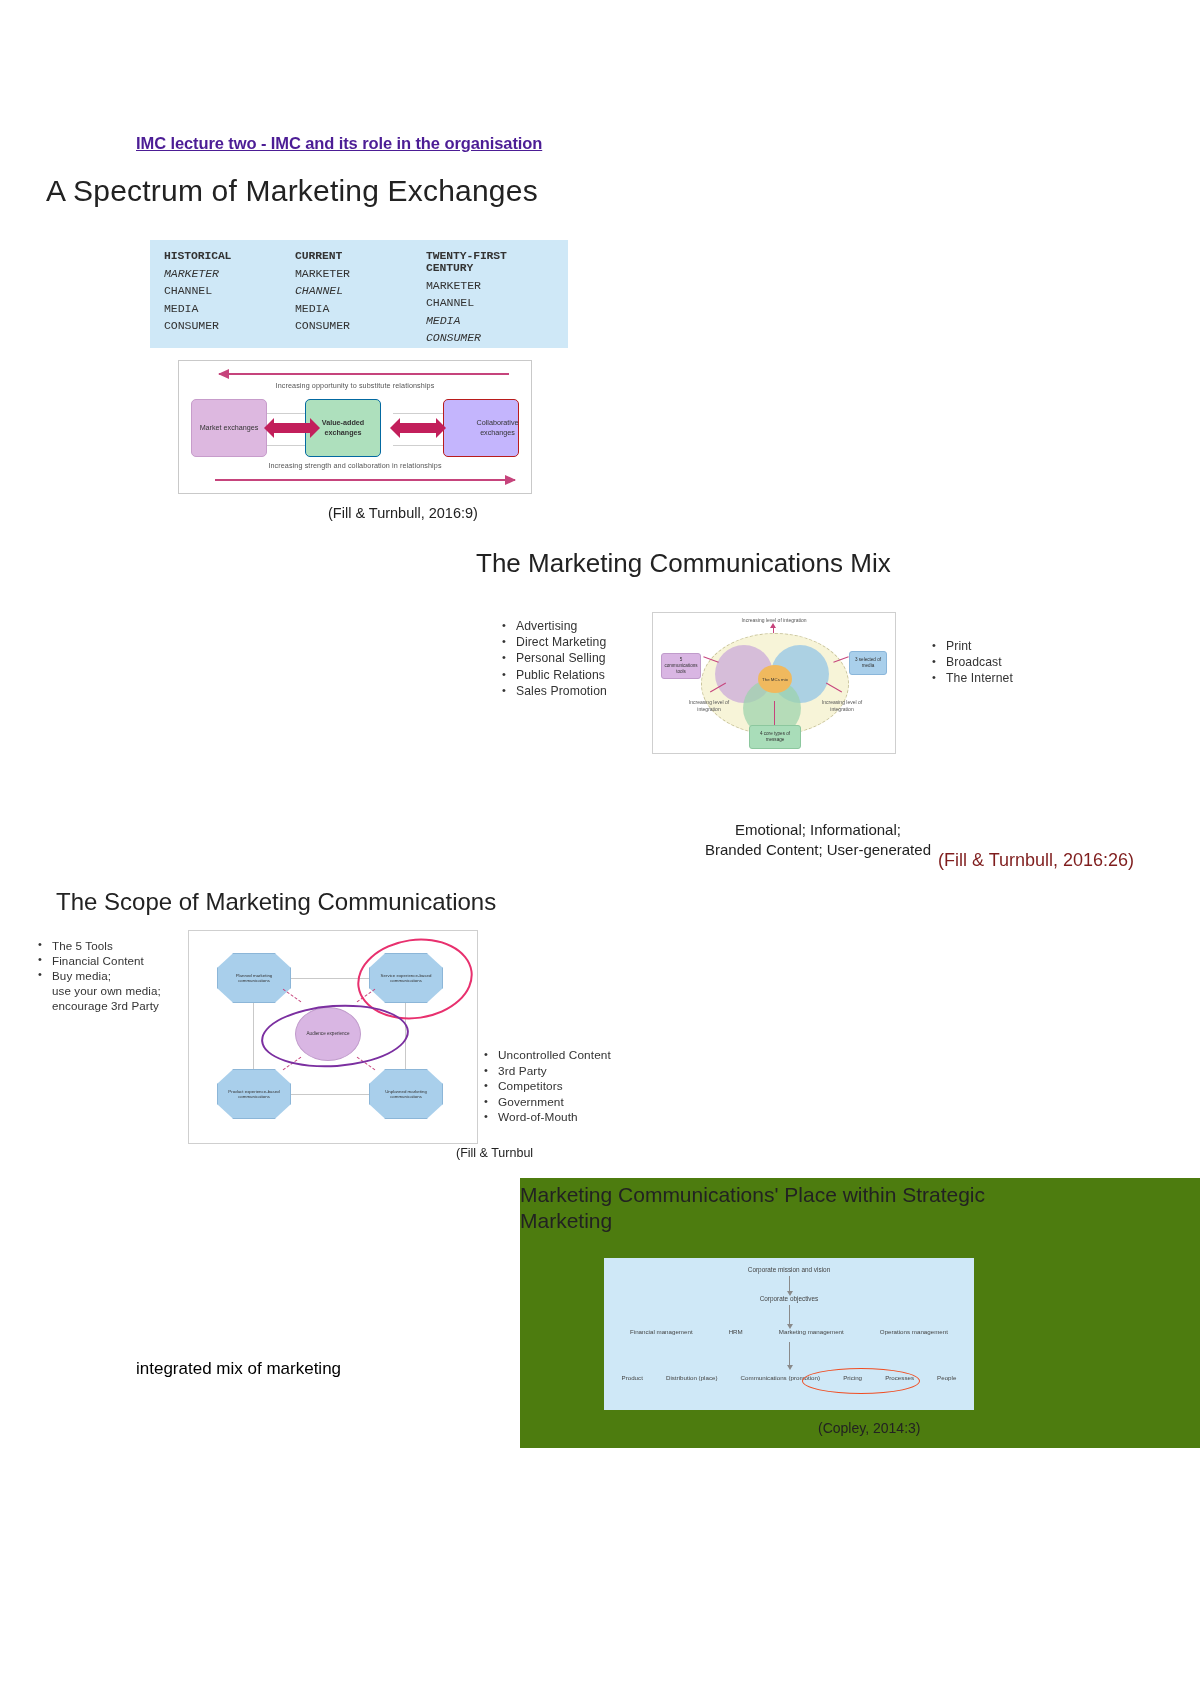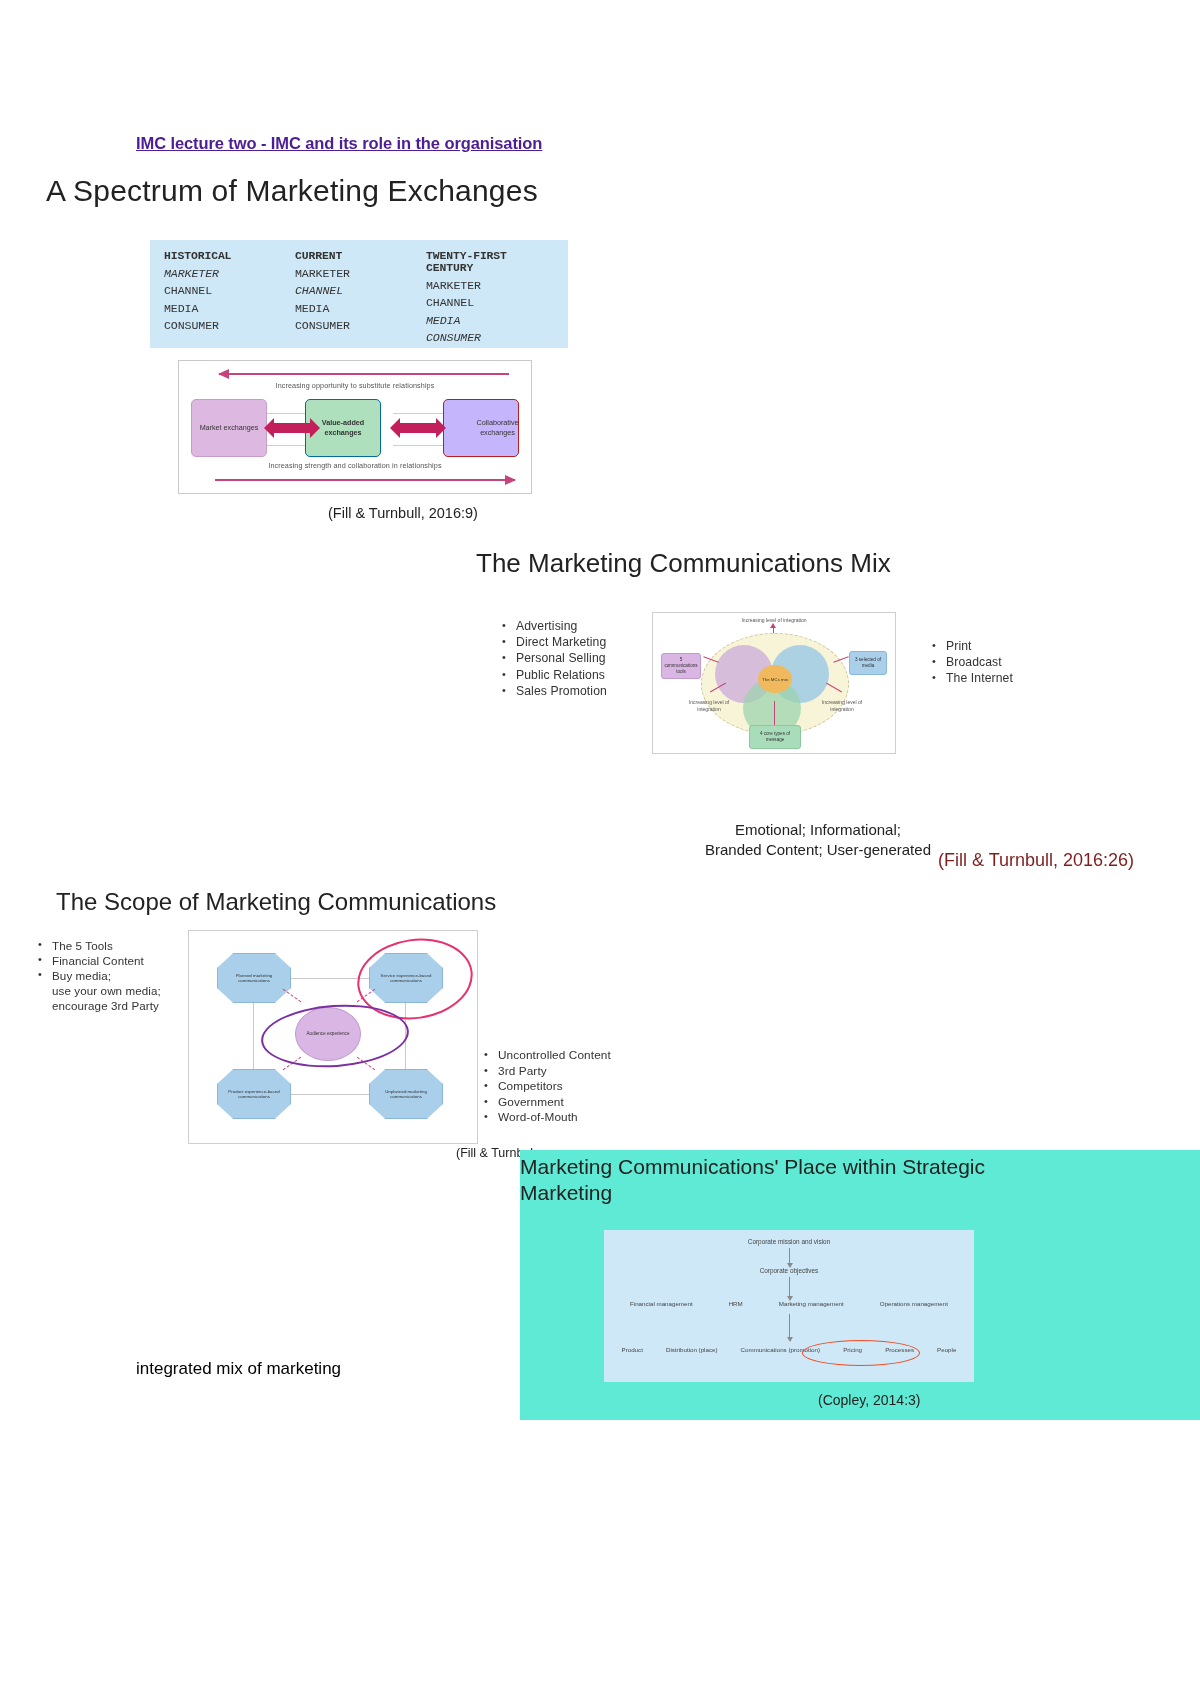--- a/index.html
+++ b/index.html
@@ -166,21 +166,21 @@
   }
   .ellipse-purple{
     position:absolute;left:72px;top:74px;width:144px;height:58px;
     border:2.2px solid #7b2fa0;border-radius:50%;transform:rotate(-4deg);
   }
   .sline{position:absolute;background:#c9c9c9;}
   .darrow{position:absolute;border-top:1px dashed #c6447c;}
   .cite3{left:420px;top:278px;font-size:12.5px;color:#222;white-space:nowrap;}
 
   
-  .slide4{left:520px;top:1150px;width:680px;height:270px;background:#5eead4;}
+  .slide4{left:520px;top:1178px;width:680px;height:270px;background:#4d7c0f;}
   .s4-title{
     left:0px;top:4px;width:520px;font-size:21px;color:#222;line-height:1.25;
   }
   .strat{left:84px;top:80px;width:370px;height:152px;background:#cfe8f7;}
   .st{position:relative;width:100%;height:100%;}
   .st-row{position:absolute;width:100%;text-align:center;font-size:6.4px;color:#444;}
   .st-r1{top:8px;}
   .st-r2{top:37px;}
   .st-cols{position:absolute;top:70px;width:100%;display:flex;justify-content:space-around;padding:0 8px;box-sizing:border-box;}
   .st-cols span{font-size:6.2px;color:#444;}

